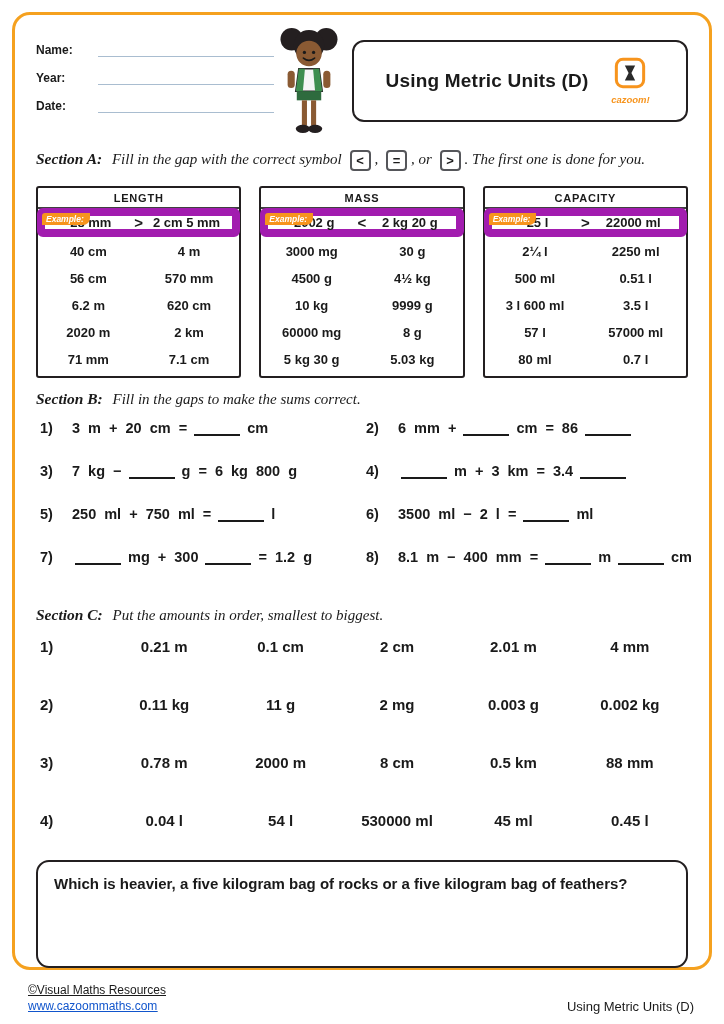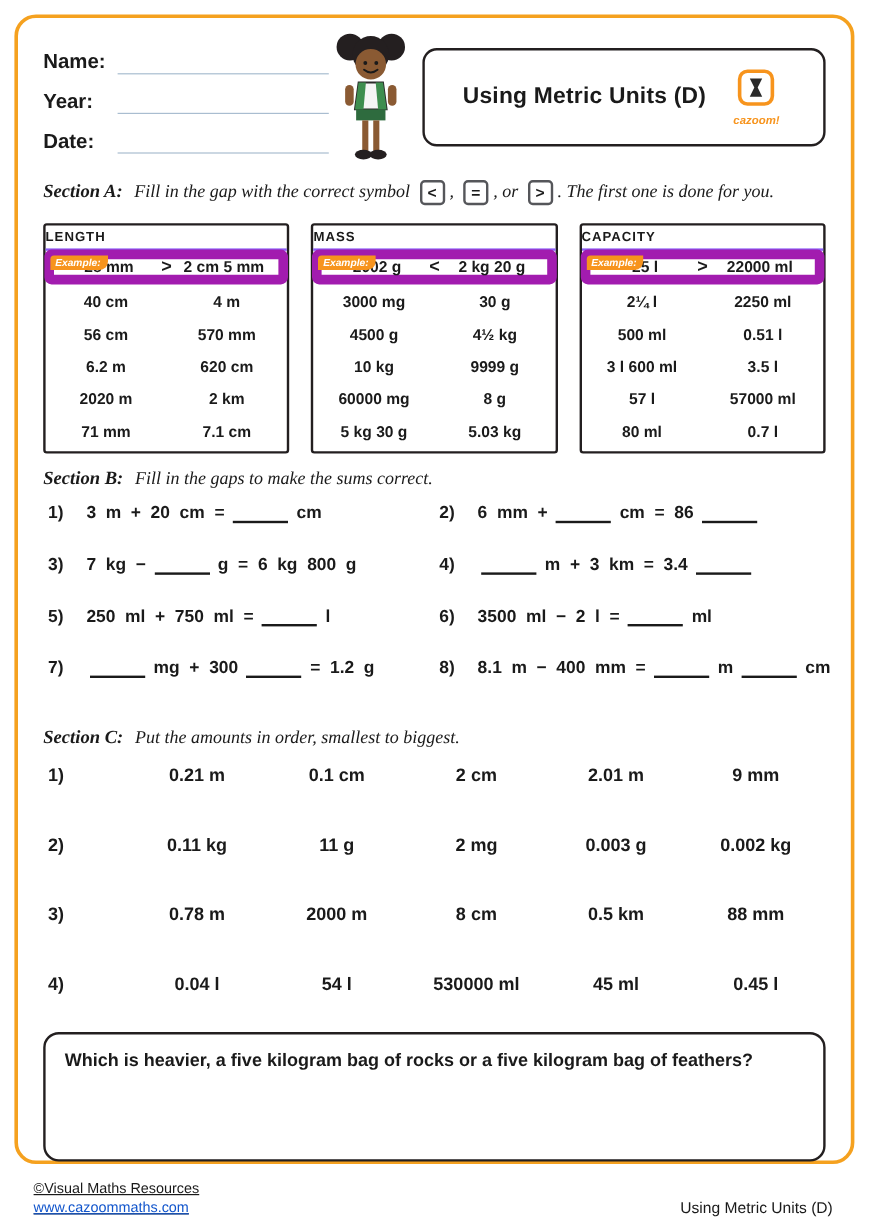--- a/index.html
+++ b/index.html
@@ -6,21 +6,21 @@
   html,body { background:#ffffff; }
   body { width:724px; height:1024px; font-family:"Liberation Sans", sans-serif; color:#1a1a1a; position:relative; overflow:hidden; }
 
   .frame { position:absolute; left:12px; top:12px; right:12px; bottom:54px;
            border:3px solid #F5A11F; border-radius:18px; pointer-events:none; }
 
   
   .header { position:absolute; left:36px; top:36px; right:34px; height:104px; }
   .fields { position:absolute; left:0; top:6px; width:238px; }
   .field { display:flex; align-items:flex-end; margin-bottom:13px; }
-  .field-label { font-weight:bold; font-size:17px; width:56px; }
+  .field-label { font-weight:bold; font-size:12px; width:56px; }
   .field-line { flex:1; border-bottom:1.5px solid #a9bdd0; height:15px; margin-left:6px; }
 
   .mascot { position:absolute; left:240px; top:-10px; }
 
   .title-box { position:absolute; left:316px; top:4px; right:2px; height:82px;
                border:2.5px solid #231f20; border-radius:12px;
                display:flex; align-items:center; justify-content:center; gap:18px; padding:0 14px; background:#fff; }
   .title-text { font-size:19px; font-weight:bold; letter-spacing:0.2px; }
   .logo { width:48px; text-align:center; }
   .logo-caption { display:block; font-size:9.5px; font-weight:bold; font-style:italic; color:#F7941D; margin-top:1px; }
@@ -32,21 +32,21 @@
   #secB-head { top:390px; }
   #secC-head { top:606px; }
   .symbox { display:inline-flex; align-items:center; justify-content:center;
             width:21px; height:21px; border:2px solid #55565a; border-radius:4px;
             font-family:"Liberation Sans", sans-serif; font-style:normal; font-weight:bold; font-size:13px;
             margin:0 4px; vertical-align:middle; background:#fff; }
 
   
   .tables { position:absolute; left:36px; top:186px; right:36px; display:flex; gap:18px; }
   .mtable { flex:1; border:2px solid #231f20; border-radius:3px; background:#fff; position:relative; padding-bottom:3px; }
-  .mtable-title { height:21px; line-height:21px; text-align:left; font-weight:bold; font-size:11px; letter-spacing:0.8px; border-bottom:2px solid #8b5cf6; }
+  .mtable-title { height:21px; line-height:21px; text-align:center; font-weight:bold; font-size:11px; letter-spacing:0.8px; border-bottom:2px solid #404040; }
   .example-row { position:relative; border:8px solid #a21caf; border-radius:6px; margin:-1px -1px 1px -1px;
                  height:29px; display:flex; align-items:center; padding:0 8px; font-weight:bold; font-size:13px; background:#fff; }
   .example-tag { position:absolute; top:-3px; left:-3px; background:#F7941D; color:#fff;
                  font-size:8.5px; font-style:italic; font-weight:bold; padding:1px 6px 1px 4px;
                  border-top-left-radius:3px; border-bottom-right-radius:7px; }
   .ex-cell { flex:1; text-align:center; }
   .ex-sym { width:20px; text-align:center; font-size:15px; font-weight:bold; }
   .trow { display:flex; align-items:center; height:27px; font-weight:bold; font-size:13px; }
   .cell { flex:1; text-align:center; }
 
@@ -297,21 +297,21 @@
   <span>Put the amounts in order, smallest to biggest.</span>
 </div>
 
 <div class="orderings">
   <div class="orow">
     <span class="onum">1)</span>
     <span class="oitem">0.21 m</span>
     <span class="oitem">0.1 cm</span>
     <span class="oitem">2 cm</span>
     <span class="oitem">2.01 m</span>
-    <span class="oitem">9 mm</span>
+    <span class="oitem">4 mm</span>
   </div>
   <div class="orow">
     <span class="onum">2)</span>
     <span class="oitem">0.11 kg</span>
     <span class="oitem">11 g</span>
     <span class="oitem">2 mg</span>
     <span class="oitem">0.003 g</span>
     <span class="oitem">0.002 kg</span>
   </div>
   <div class="orow">

